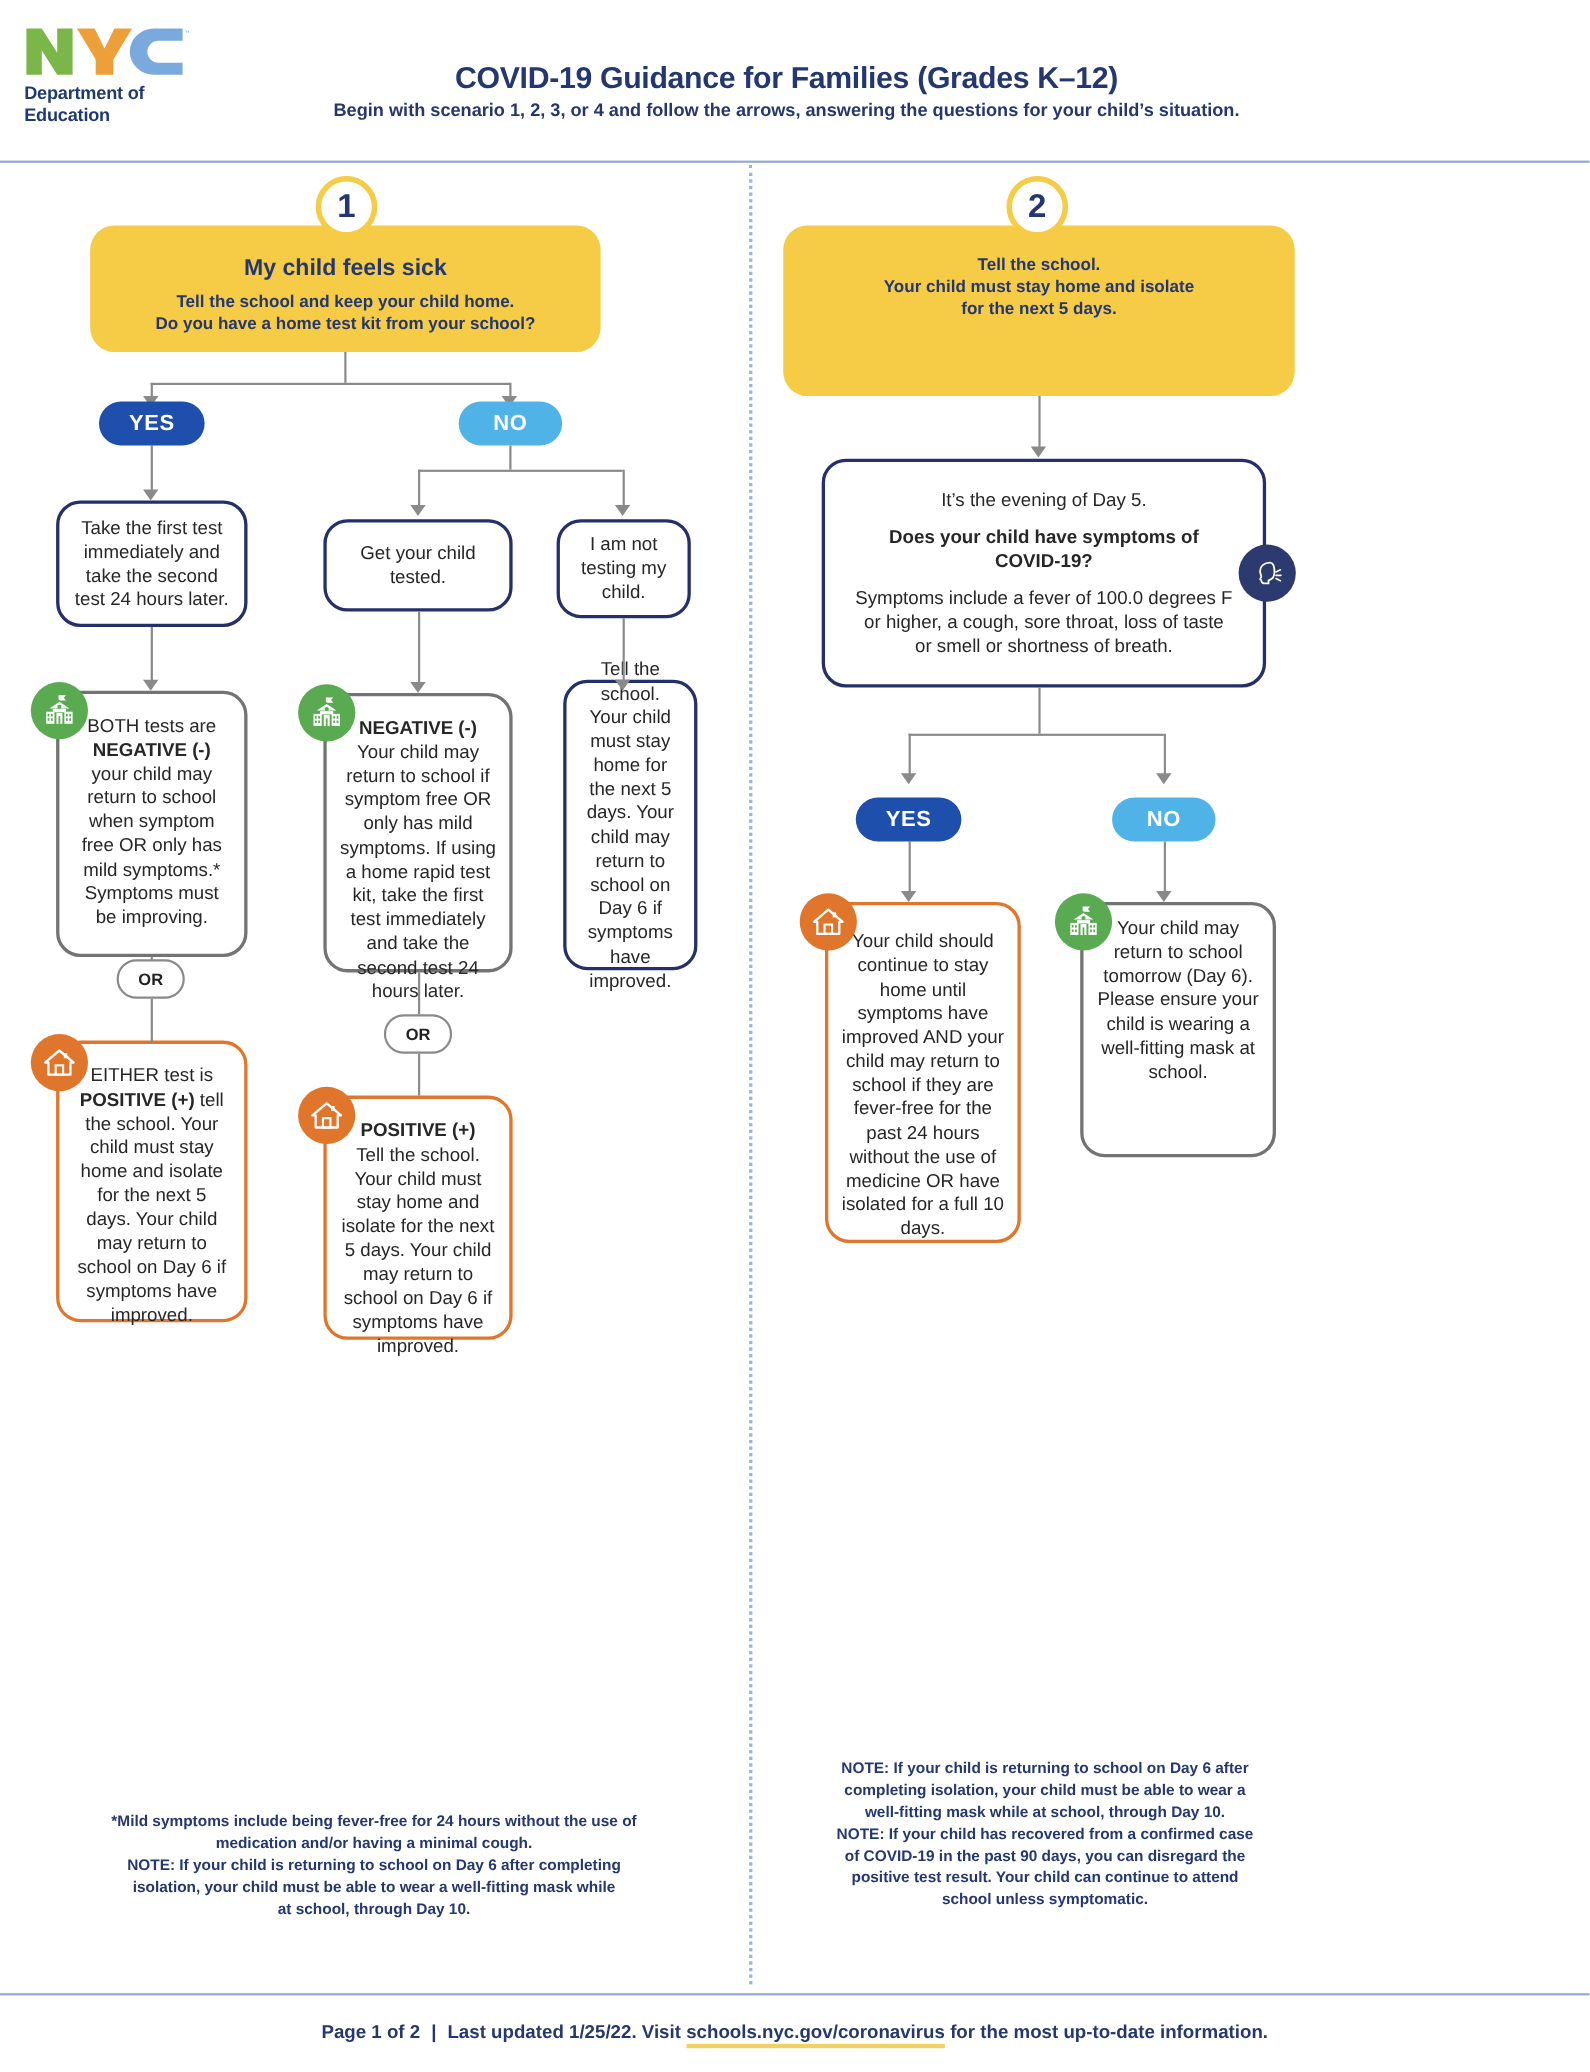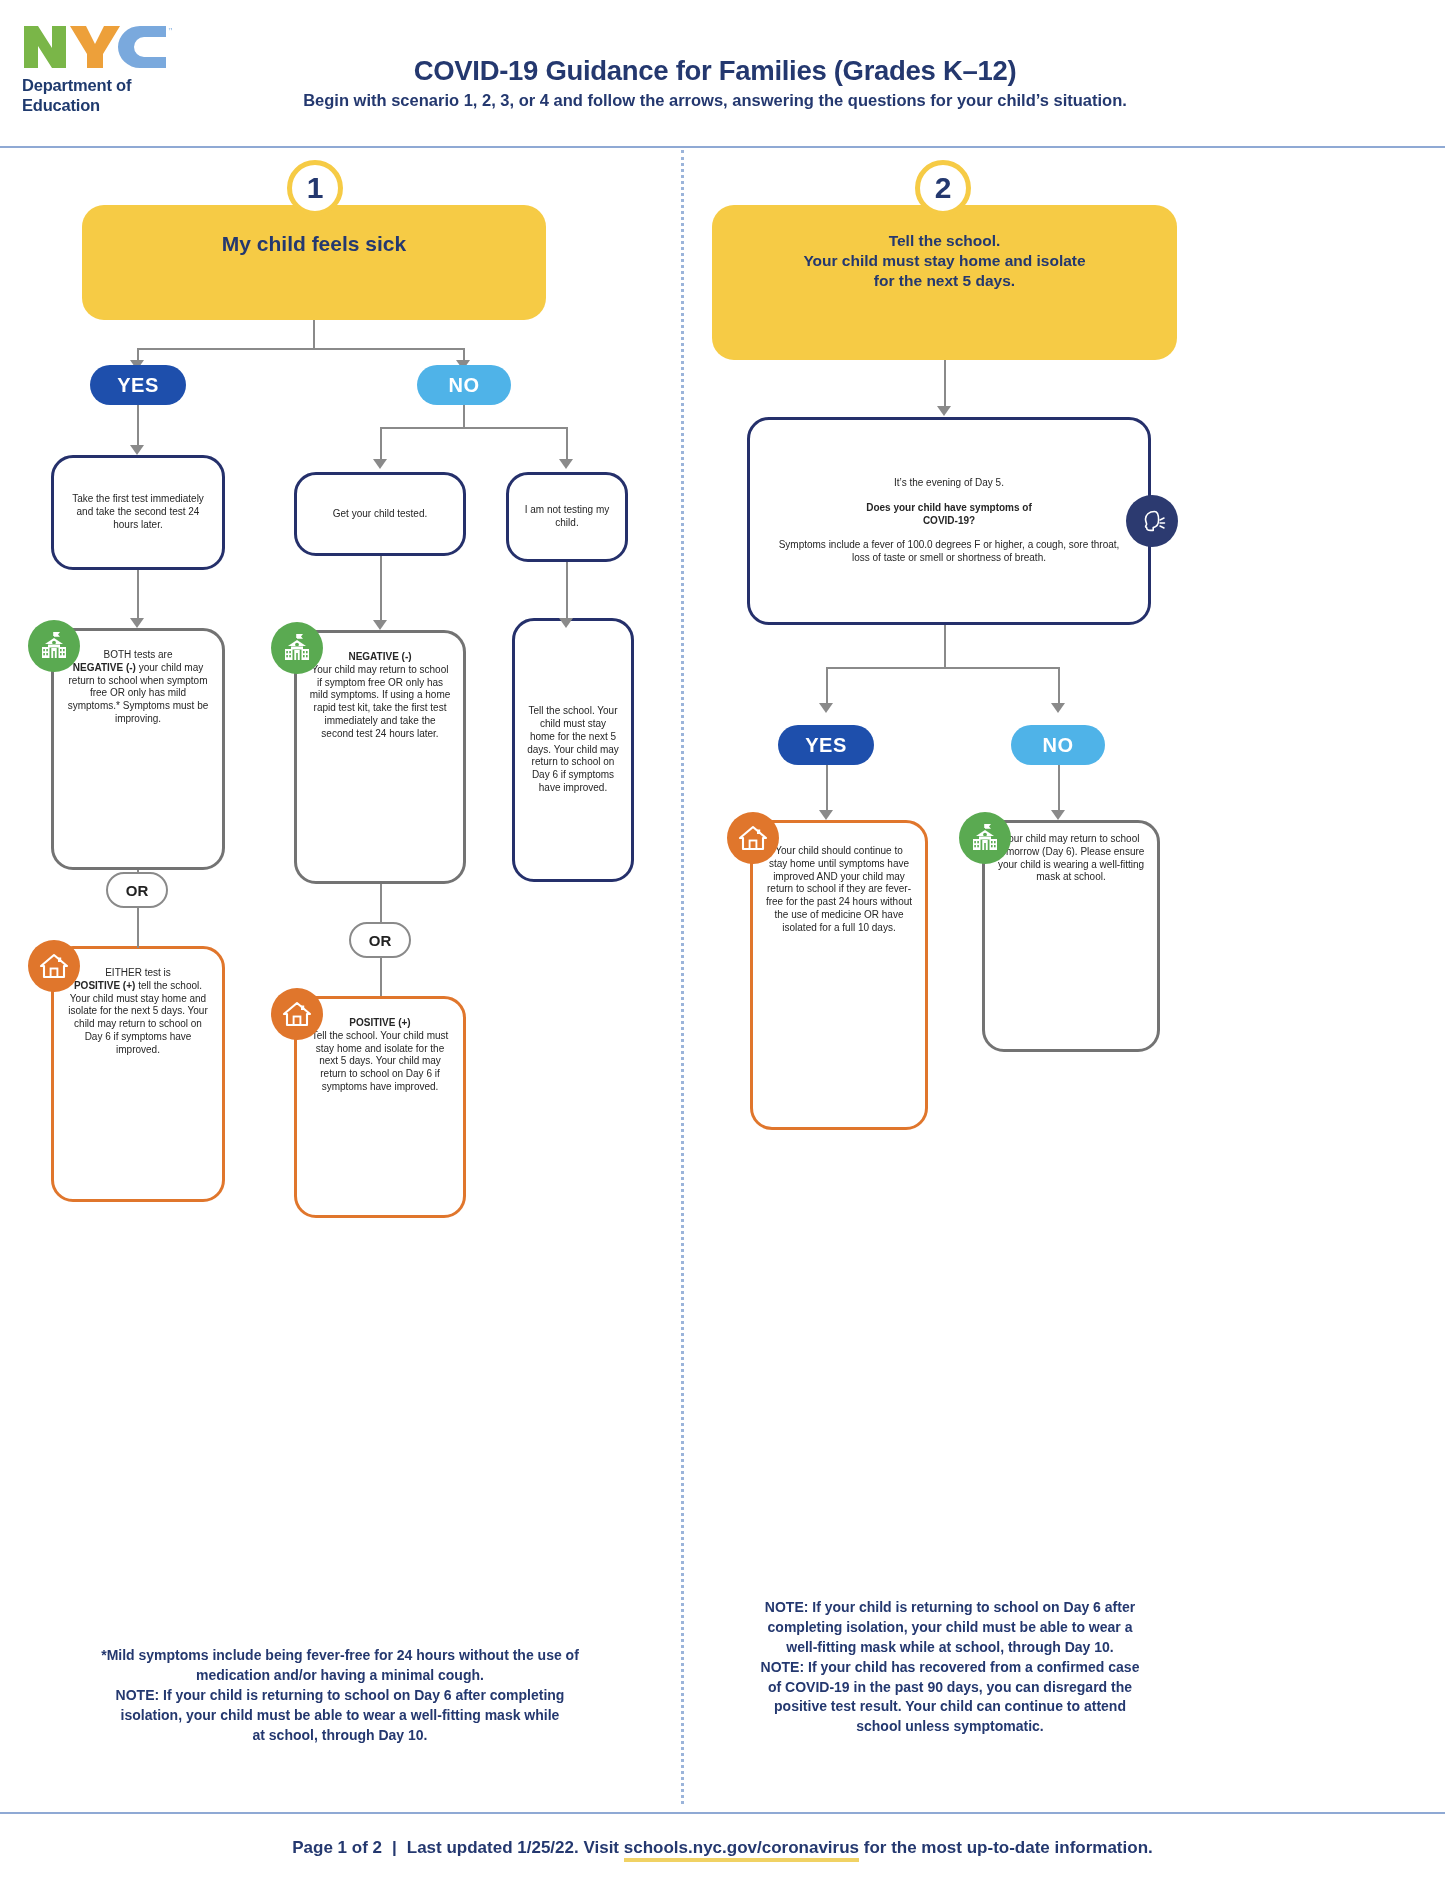--- a/index.html
+++ b/index.html
@@ -154,21 +154,21 @@
     border-radius: 50%;
     display: flex; align-items: center; justify-content: center;
     z-index: 7;
   }
   .icon-school { background: #5aaa51; }
   .icon-house  { background: #e0762c; }
   .icon-cough  { background: #2c3a70; }
   .icon-circle svg { display: block; }
 
   
-  .node-text { font-size: 10px; color: #262626; }
+  .node-text { font-size: 17px; color: #262626; }
   .node-text b { font-weight: bold; }
 
   
   .footnote {
     position: absolute;
     font-size: 14px;
     font-weight: bold;
     color: #24386f;
     text-align: center;
     line-height: 1.42;
@@ -218,20 +218,24 @@
   <div class="header-title">COVID-19 Guidance for Families (Grades K–12)</div>
   <div class="header-sub">Begin with scenario 1, 2, 3, or 4 and follow the arrows, answering the questions for your child’s situation.</div>
 </div>
 
 <div class="v-divider"></div>
 
 <div class="badge" style="left:287px; top:160px;">1</div>
 
 <div class="yellow-box" style="left:82px; top:205px; width:464px; height:115px; padding-top:26px;">
   <p class="yb-title">My child feels sick</p>
+  <p class="yb-sub">
+    <span>Tell the school and keep your child home.</span><br>
+    <span>Do you have a home test kit from your school?</span>
+  </p>
 </div>
 
 <div class="vline" style="left:313px; top:320px; height:28px;"></div>
 <div class="hline" style="left:137px; top:348px; width:327px;"></div>
 <div class="vline" style="left:137px; top:348px; height:14px;"></div>
 <div class="arrow" style="left:130px; top:360px;"></div>
 <div class="vline" style="left:463px; top:348px; height:14px;"></div>
 <div class="arrow" style="left:456px; top:360px;"></div>
 
 <div class="pill pill-yes" style="left:90px; top:365px; width:96px; height:40px;">YES</div>

